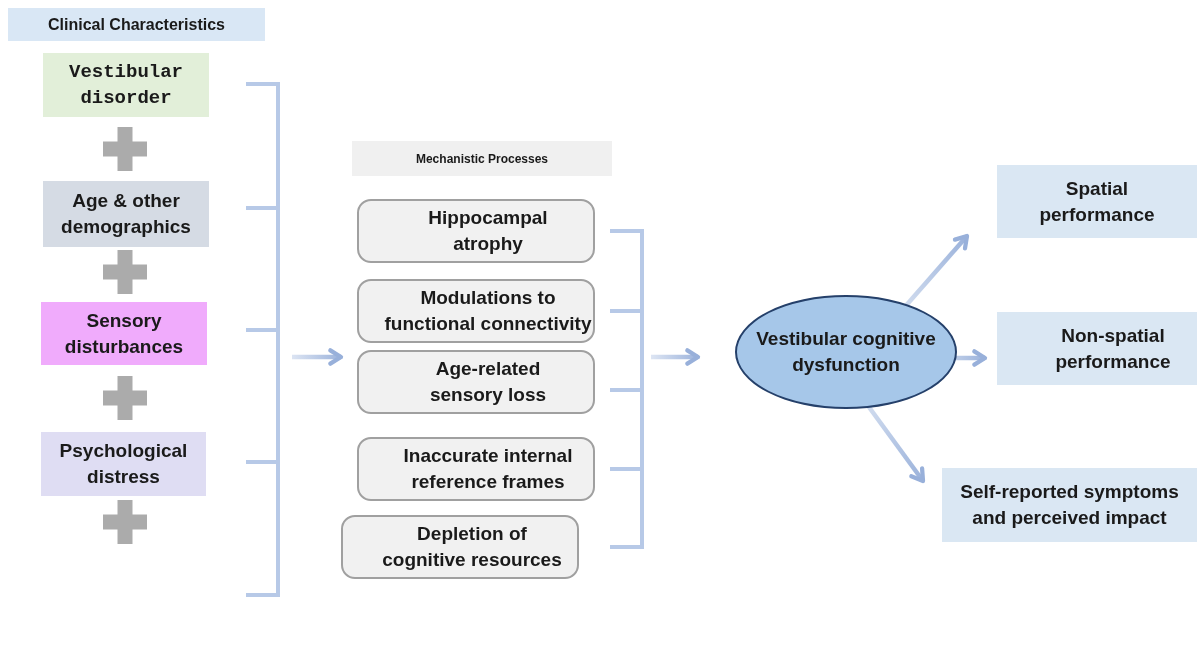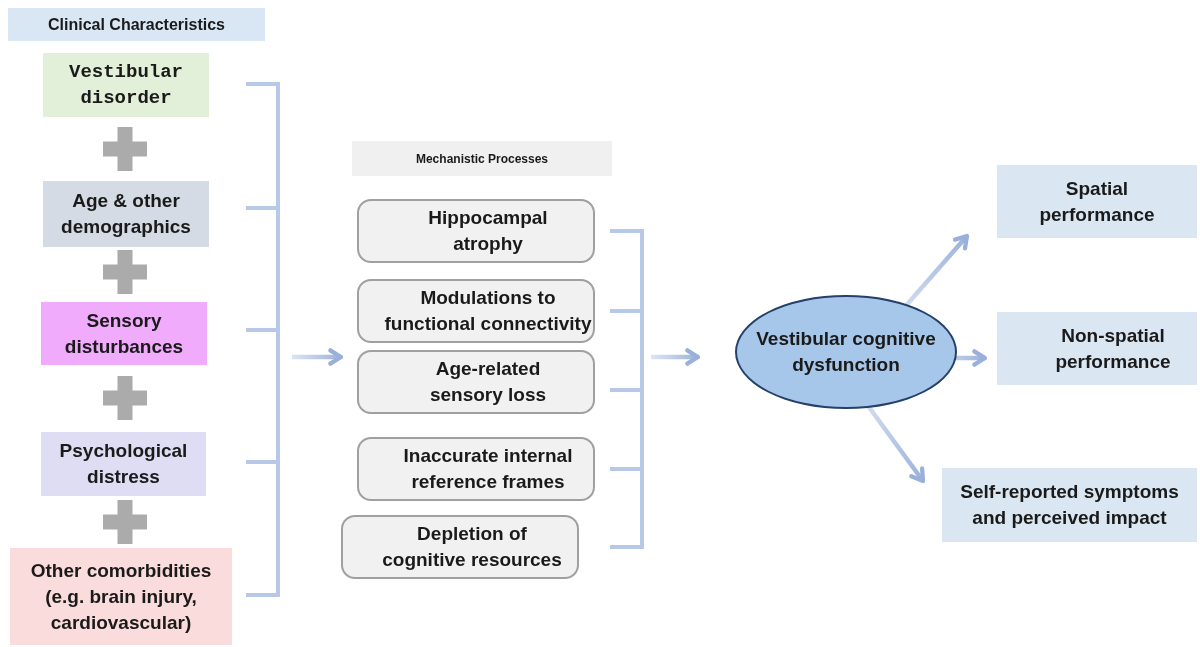--- a/index.html
+++ b/index.html
@@ -101,25 +101,20 @@
 demographics</span>
   </div>
   <div class="node" style="left: 41px; top: 302px; width: 166px; height: 63px; background-color: #f0abfc;">
     <span class="lbl">Sensory
 disturbances</span>
   </div>
   <div class="node" style="left: 41px; top: 432px; width: 165px; height: 64px; background-color: rgb(223, 221, 243);">
     <span class="lbl">Psychological
 distress</span>
   </div>
-  <div class="node" style="left: 10px; top: 548px; width: 222px; height: 97px; background-color: rgb(251, 220, 220);">
-    <span class="lbl">Other comorbidities
-(e.g. brain injury,
-cardiovascular)</span>
-  </div>
 
   <div class="plus" style="left:103px;top:127px;">
     <svg width="44" height="44">
         <path d="M14.5 0 H29.5 V14.5 H44 V29.5 H29.5 V44 H14.5 V29.5 H0 V14.5 H14.5 Z" fill="#ababab"></path>
       </svg>
   </div>
   <div class="plus" style="left:103px;top:250px;">
     <svg width="44" height="44">
         <path d="M14.5 0 H29.5 V14.5 H44 V29.5 H29.5 V44 H14.5 V29.5 H0 V14.5 H14.5 Z" fill="#ababab"></path>
       </svg>

